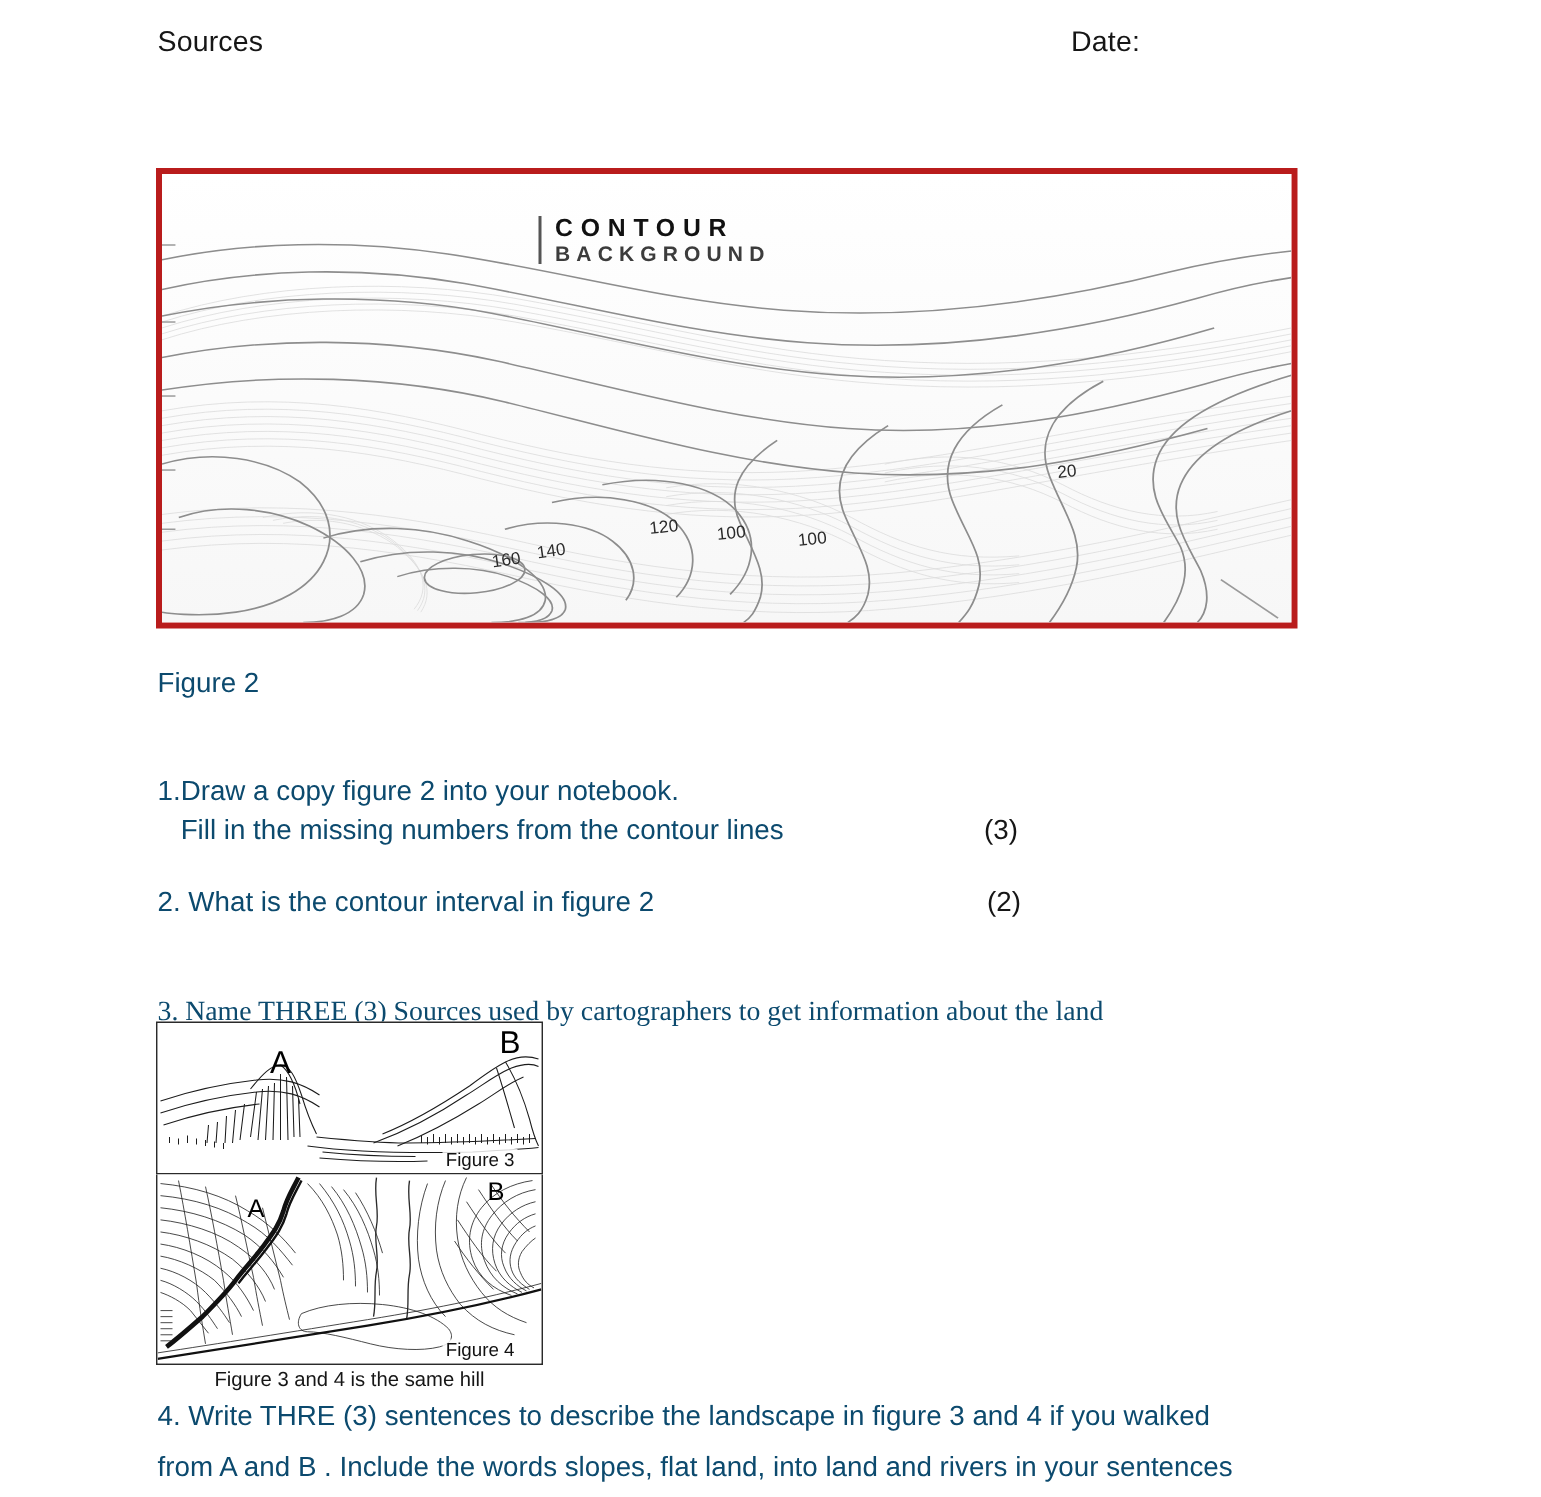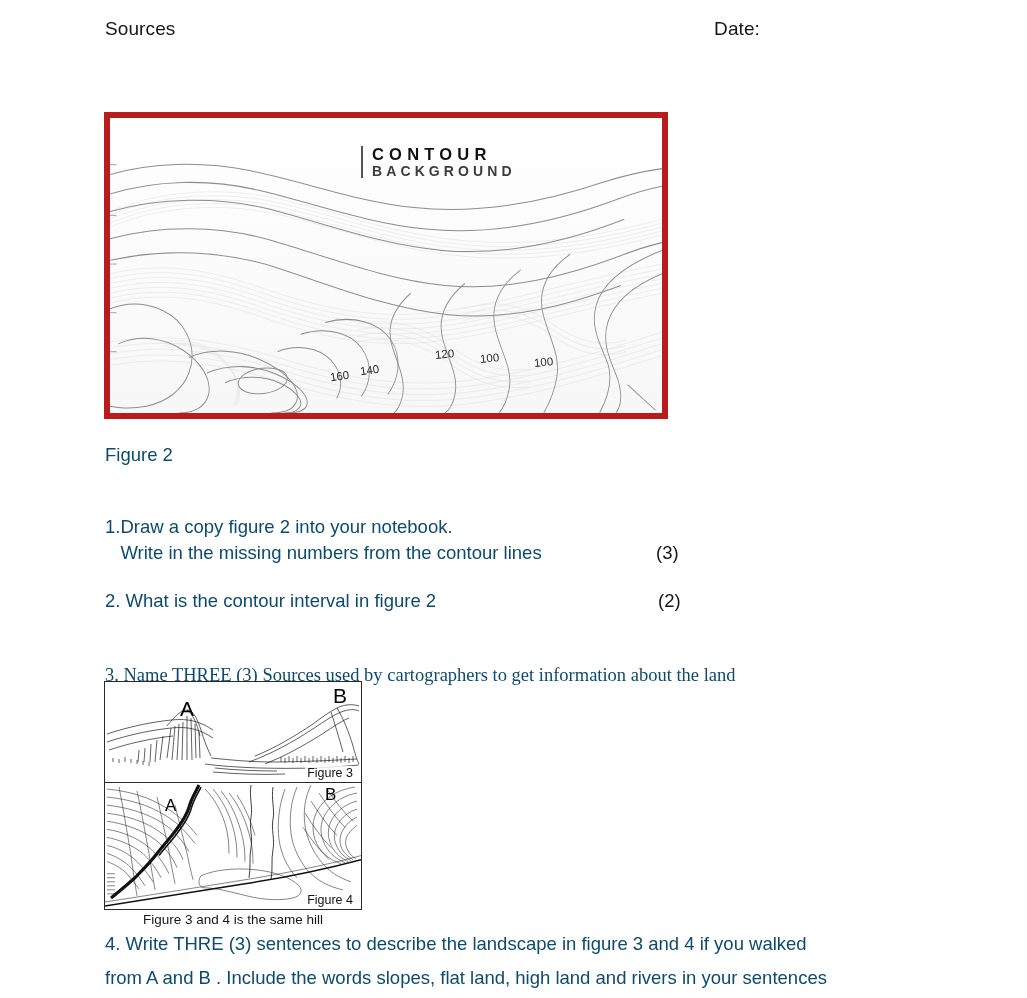--- a/index.html
+++ b/index.html
@@ -25,23 +25,23 @@
     align-items: baseline;
     font-size: 19px;
     letter-spacing: .1px;
   }
 
   
   .map-frame {
     position: absolute;
     left: 104px;
     top: 112px;
-    width: 564px;
+    width: 761px;
     height: 307px;
-    border: 6px solid #b91c1c;
+    border: 4px solid #b91c1c;
     background: #ffffff;
     overflow: hidden;
   }
   .map-svg { position: absolute; inset: 0; width: 100%; height: 100%; display: block; }
 
   .map-title {
     position: absolute;
     left: 251px;
     top: 27px;
     display: flex;
@@ -95,21 +95,21 @@
     position: relative;
     background: #fff;
     border: 1px solid #2a2a2a;
     overflow: hidden;
   }
   .fig3 { height: 102px; }
   .fig4 { height: 127px; border-top: none; }
   .fig-svg { position: absolute; inset: 0; width: 100%; height: 100%; display: block; }
   .fig-cap {
     position: absolute;
-    right: 6px;
+    right: 16px;
     bottom: 2px;
     font-size: 12.5px;
     color: #111;
     background: rgba(255,255,255,.82);
     padding: 0 2px;
     z-index: 5;
   }
   .pt-label {
     position: absolute;
     font-size: 21px;
@@ -224,21 +224,21 @@
   <div class="clabel" style="left:325px; top:230px; transform:rotate(-6deg);">120</div>
   <div class="clabel" style="left:370px; top:234px; transform:rotate(-6deg);">100</div>
   <div class="clabel" style="left:424px; top:238px; transform:rotate(-6deg);">100</div>
   <div class="clabel" style="left:597px; top:193px; transform:rotate(-6deg);">20</div>
 </div>
 
 <div class="q" style="top:444px;">Figure 2</div>
 
 <div class="q" style="top:491px;margin-top:25px;">1.Draw a copy figure 2 into your notebook.</div>
 
-<div class="q" style="top:542px;">   Write in the missing numbers from the contour lines</div>
+<div class="q" style="top:542px;">   Fill in the missing numbers from the contour lines</div>
 <div class="mark" style="left:656px; top:542px;">(3)</div>
 
 <div class="q" style="top:590px;">2. What is the contour interval in figure 2</div>
 <div class="mark" style="left:658px; top:590px;">(2)</div>
 
 <div class="q" style="top:664px;font-family:Liberation Serif, serif;">3. Name THREE (3) Sources used by cartographers to get information about the land</div>
 
 <div class="figs">
 
   <div class="fig-panel fig3">
@@ -331,13 +331,13 @@
     </svg>
     <div class="pt-label pt-small" style="left:60px; top:14px;">A</div>
     <div class="pt-label pt-small" style="left:220px; top:3px;">B</div>
     <div class="fig-cap">Figure 4</div>
   </div>
 
   <div class="figs-caption">Figure 3 and 4 is the same hill</div>
 </div>
 
 <div class="q" style="top:933px;">4. Write THRE (3) sentences to describe the landscape in figure 3 and 4 if you walked</div>
-<div class="q" style="top:967px;">from A and B . Include the words slopes, flat land, high land and rivers in your sentences</div>
+<div class="q" style="top:967px;">from A and B . Include the words slopes, flat land, into land and rivers in your sentences</div>
 
 </body></html>

